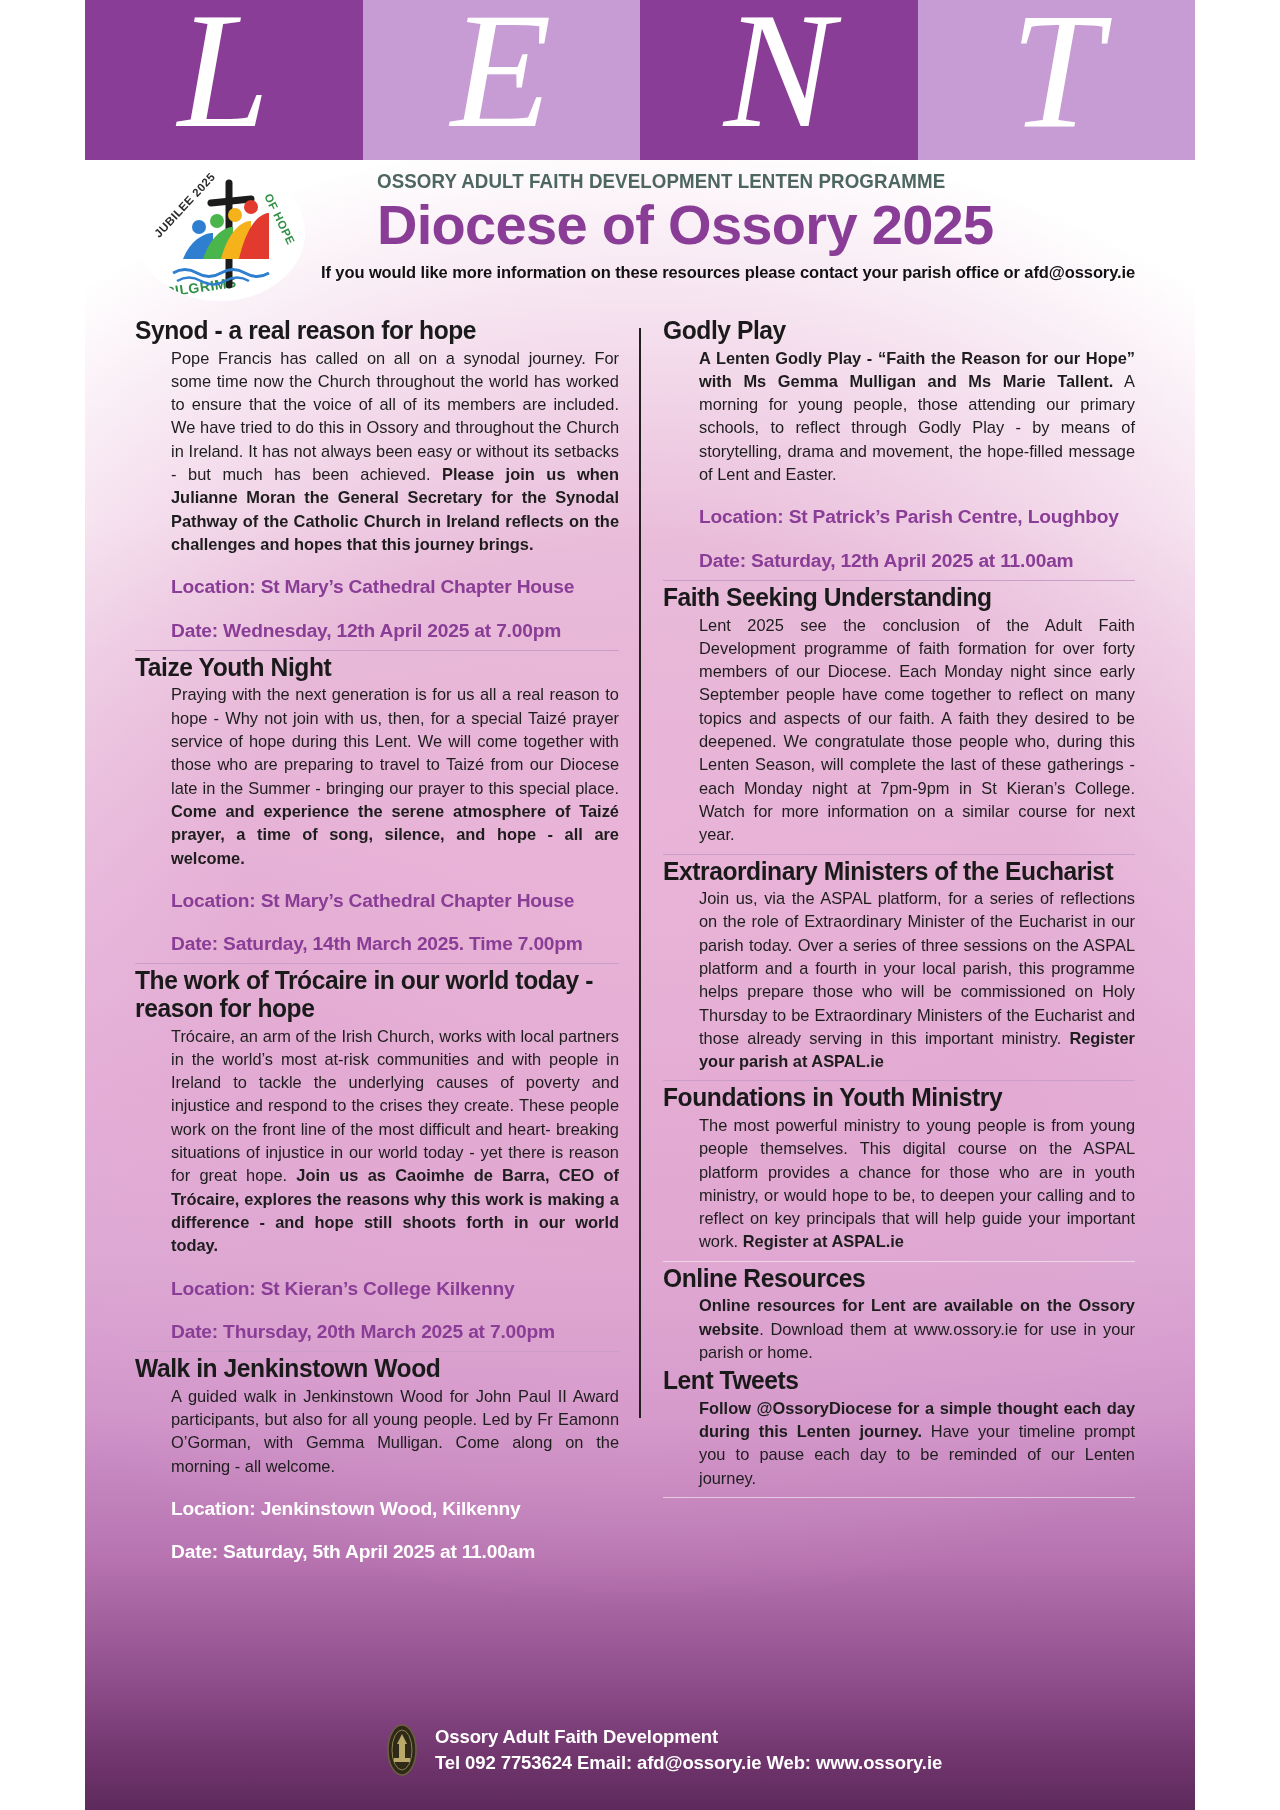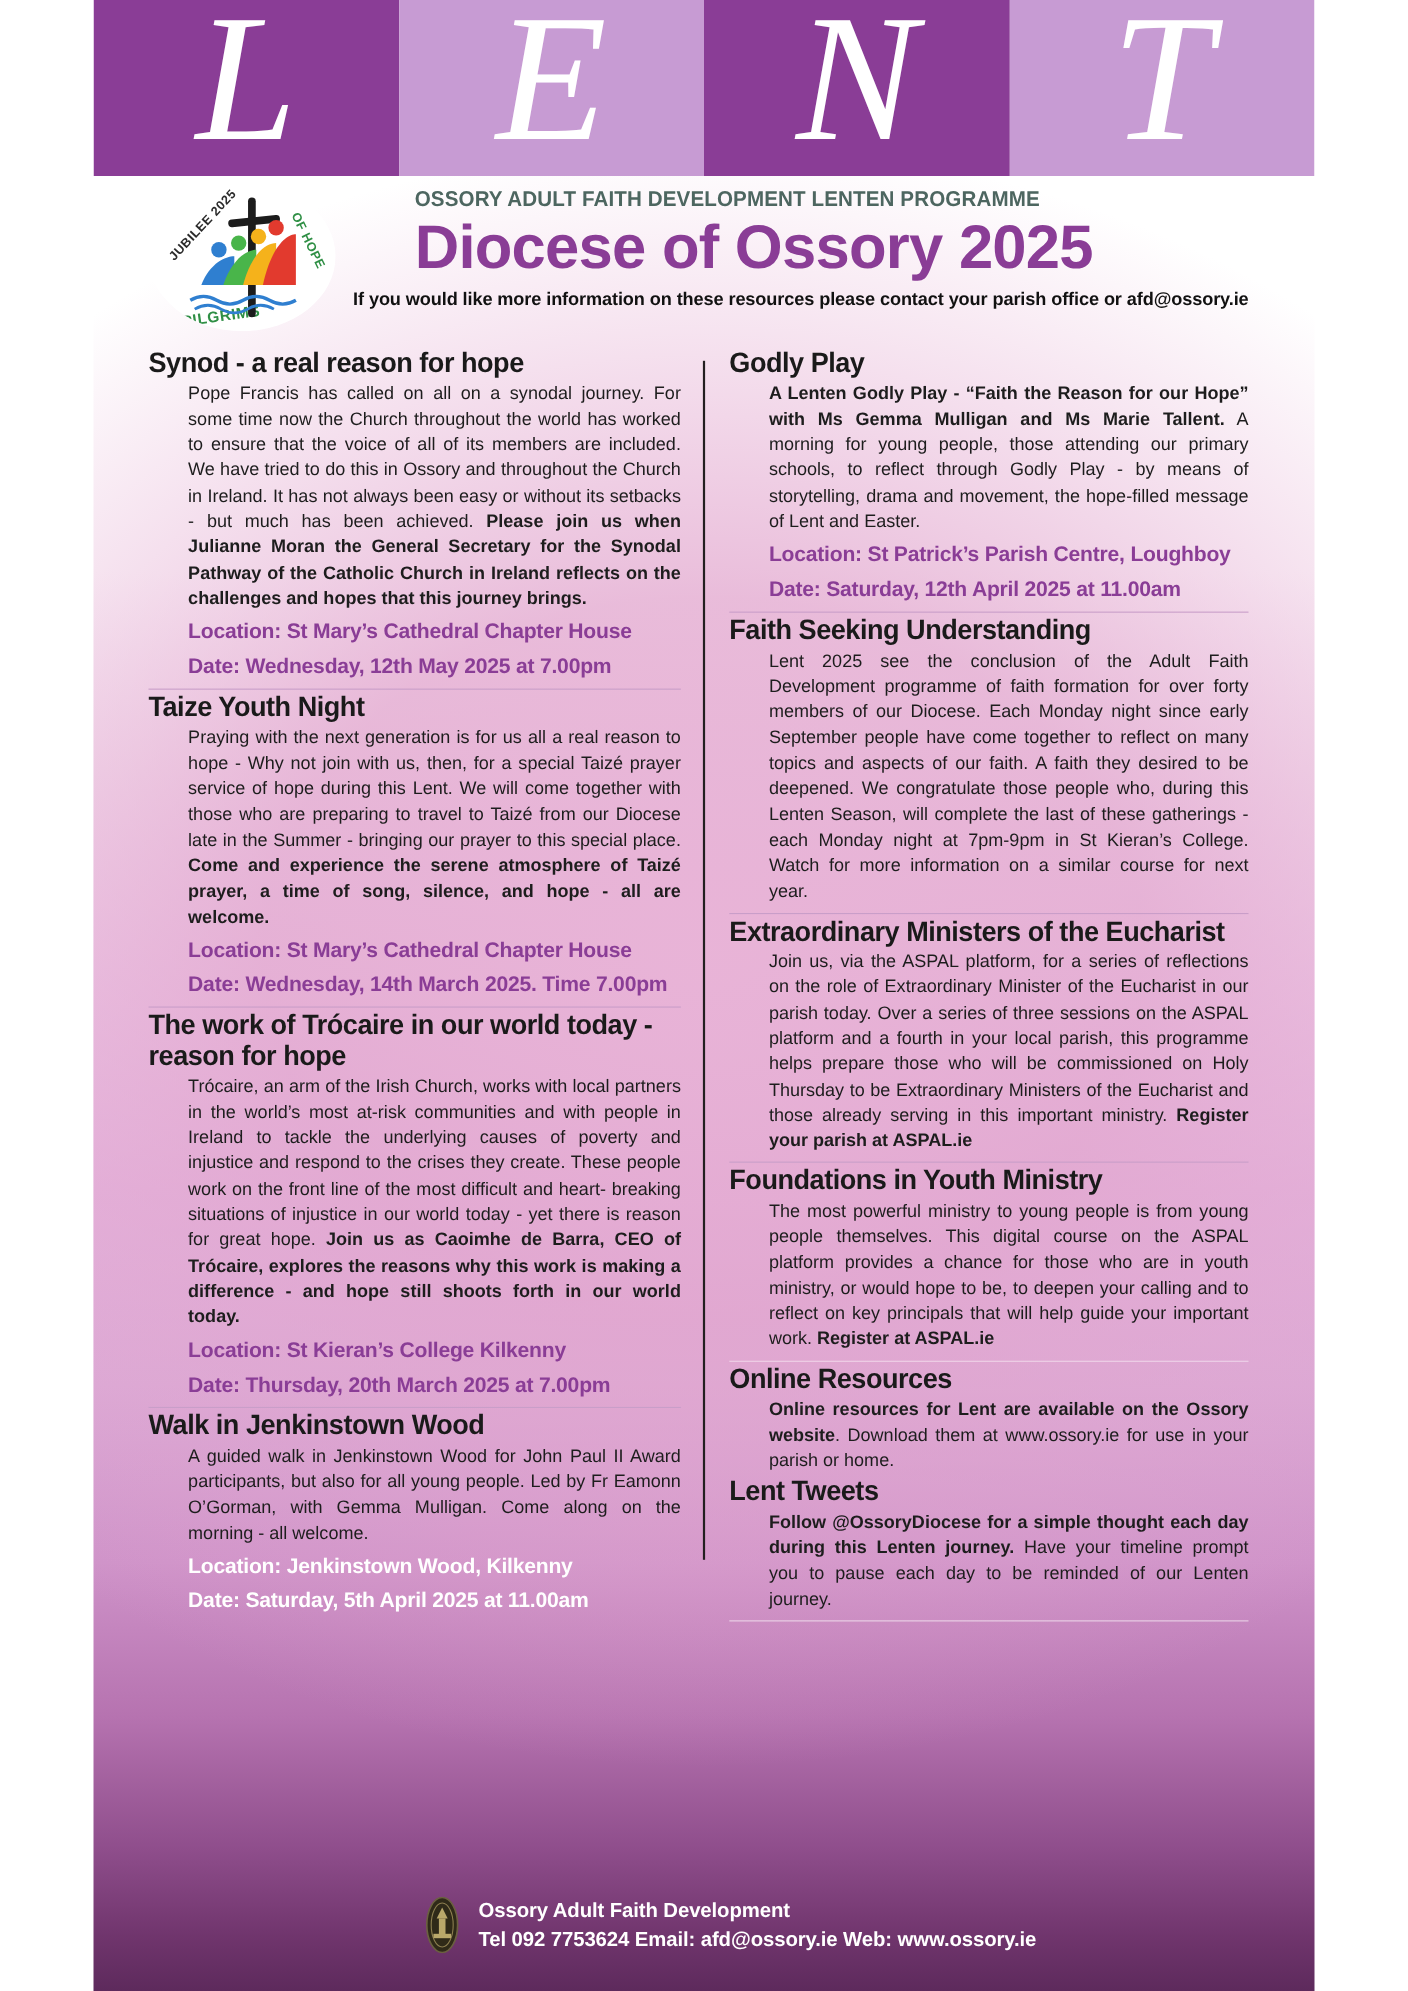--- a/index.html
+++ b/index.html
@@ -191,21 +191,21 @@
     margin: 0;
   }
   p.body b, span.b { font-weight: bold; }
 
   .meta {
     font-size: 19.2px;
     font-weight: bold;
     color: #8a3d96;
     line-height: 1.32;
     letter-spacing: -0.2px;
-    margin-top: 6px;
+    margin-top: 18px;
   }
   .meta.light { color: #ffffff; }
 
   hr.rule {
     border: none;
     border-top: 1.4px solid #c99ec9;
     margin: 7px 0 2px 0;
   }
   hr.rule.pale { border-top-color: rgba(255,255,255,0.55); }
 
@@ -292,31 +292,31 @@
   <div id="columns">
     <div id="divider"></div>
 
     <div id="col-left">
 
       <div class="section">
         <h2 class="sec-title">Synod - a real reason for hope</h2>
         <div class="body-wrap">
           <p class="body"><span>Pope Francis has called on all on a synodal journey. For some time now the Church throughout the world has worked to ensure that the voice of all of its members are included. We have tried to do this in Ossory and throughout the Church in Ireland. It has not always been easy or without its setbacks - but much has been achieved. </span><b>Please join us when Julianne Moran the General Secretary for the Synodal Pathway of the Catholic Church in Ireland reflects on the challenges and hopes that this journey brings.</b></p>
           <div class="meta">Location: St Mary’s Cathedral Chapter House</div>
-          <div class="meta">Date: Wednesday, 12th May 2025 at 7.00pm</div>
+          <div class="meta">Date: Wednesday, 12th April 2025 at 7.00pm</div>
         </div>
         <hr class="rule">
       </div>
 
       <div class="section">
         <h2 class="sec-title">Taize Youth Night</h2>
         <div class="body-wrap">
           <p class="body"><span>Praying with the next generation is for us all a real reason to hope - Why not join with us, then, for  a special Taizé prayer service of hope during this Lent. We will come together with those who are preparing to travel to Taizé from our Diocese late in the Summer - bringing our prayer to this special place. </span><b>Come and experience the serene atmosphere of Taizé prayer, a time of song, silence, and hope - all are welcome.</b></p>
           <div class="meta">Location: St Mary’s Cathedral Chapter House</div>
-          <div class="meta">Date: Wednesday, 14th March 2025. Time 7.00pm</div>
+          <div class="meta">Date: Saturday, 14th March 2025. Time 7.00pm</div>
         </div>
         <hr class="rule">
       </div>
 
       <div class="section">
         <h2 class="sec-title">The work of Trócaire in our world today - reason for hope</h2>
         <div class="body-wrap">
           <p class="body"><span>Trócaire, an arm of the Irish Church, works with local partners in the world’s most at-risk communities and with people in Ireland to tackle the underlying causes of poverty and injustice and respond to the crises they create. These people work on the front line of the most difficult and heart- breaking situations of injustice in our world today - yet there is reason for great hope. </span><b>Join us as Caoimhe de Barra, CEO of Trócaire, explores the reasons why this work is making a difference - and hope still shoots forth in our world today.</b></p>
           <div class="meta">Location: St Kieran’s College Kilkenny</div>
           <div class="meta">Date: Thursday, 20th March 2025 at 7.00pm</div>

